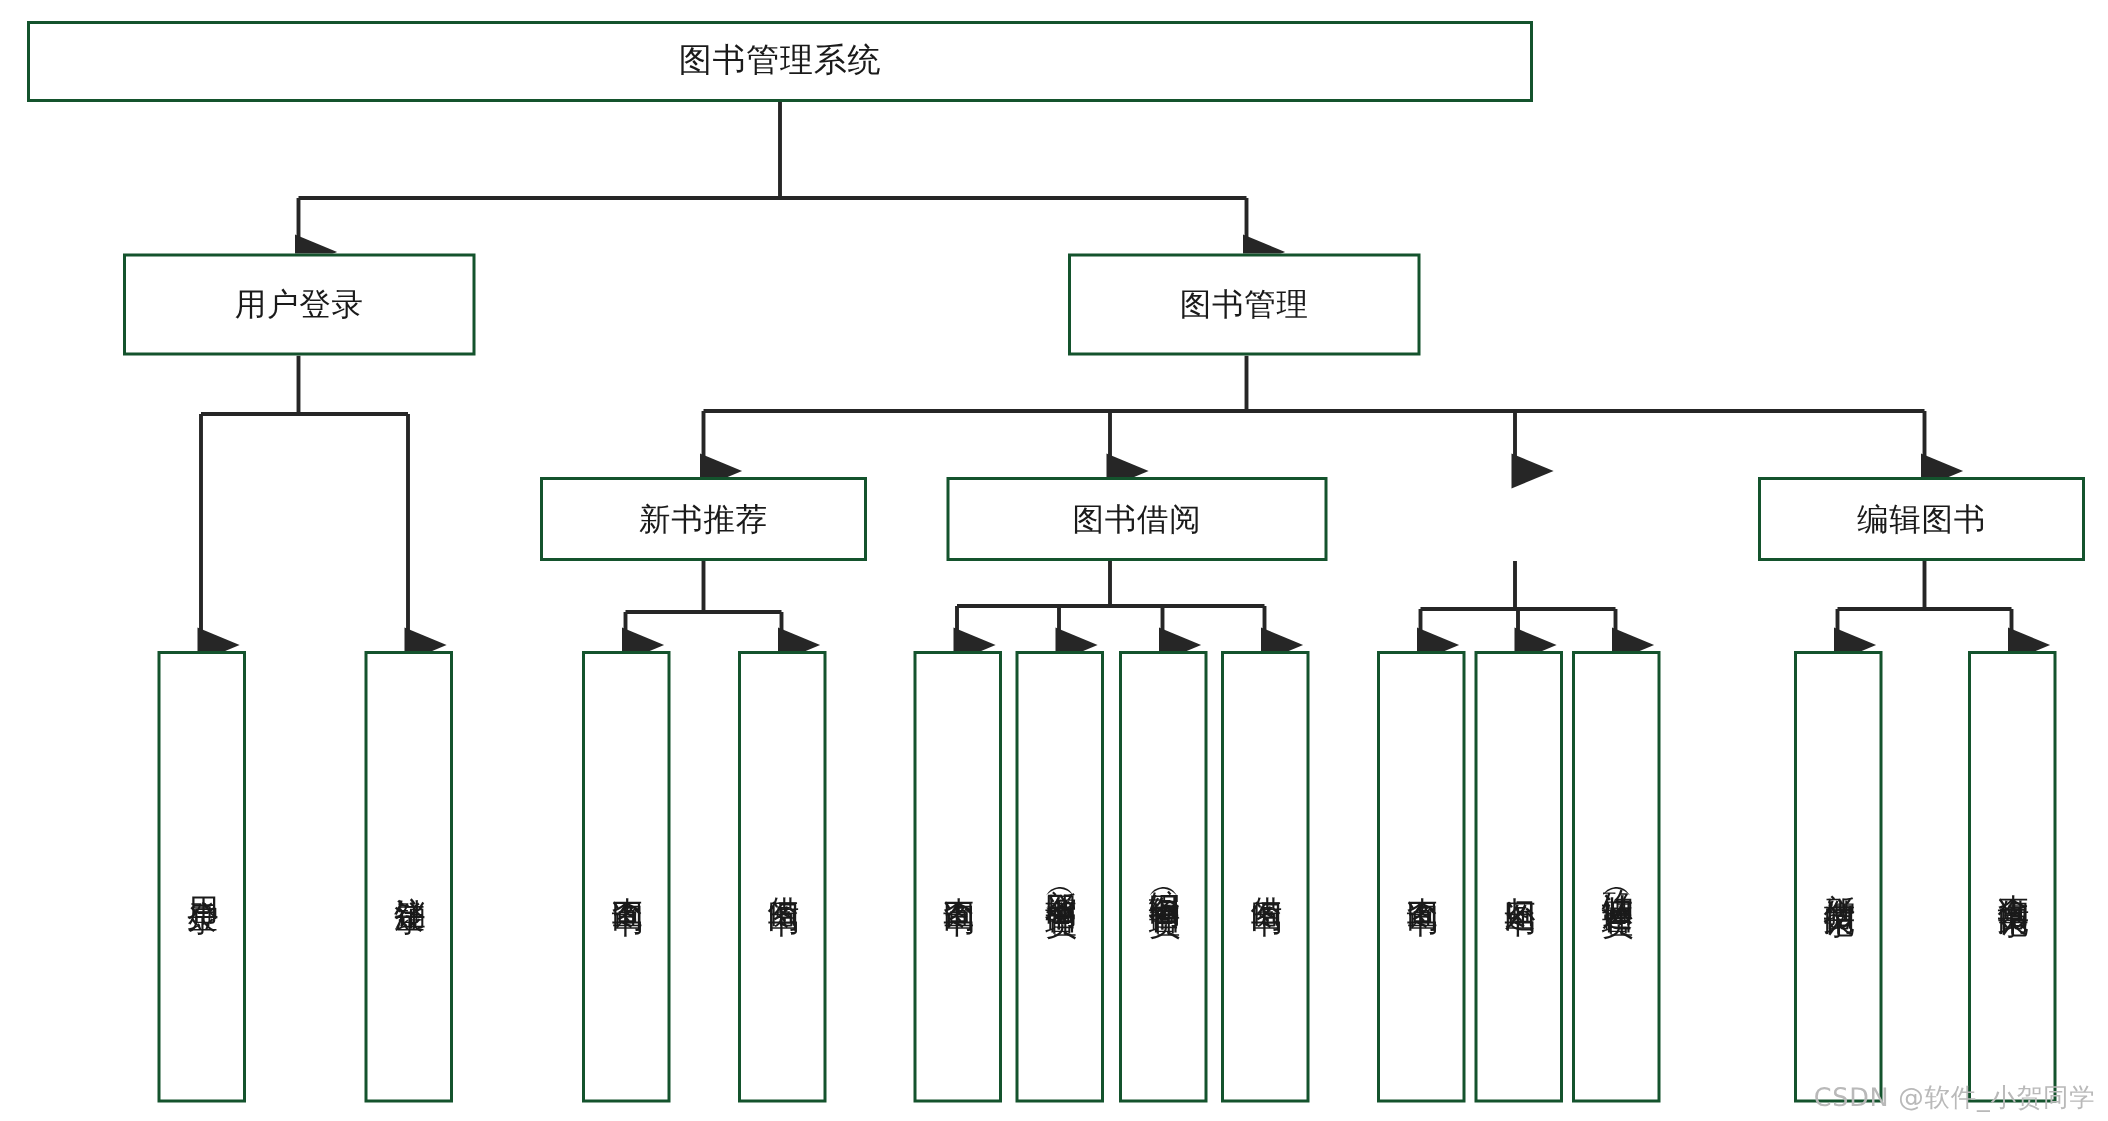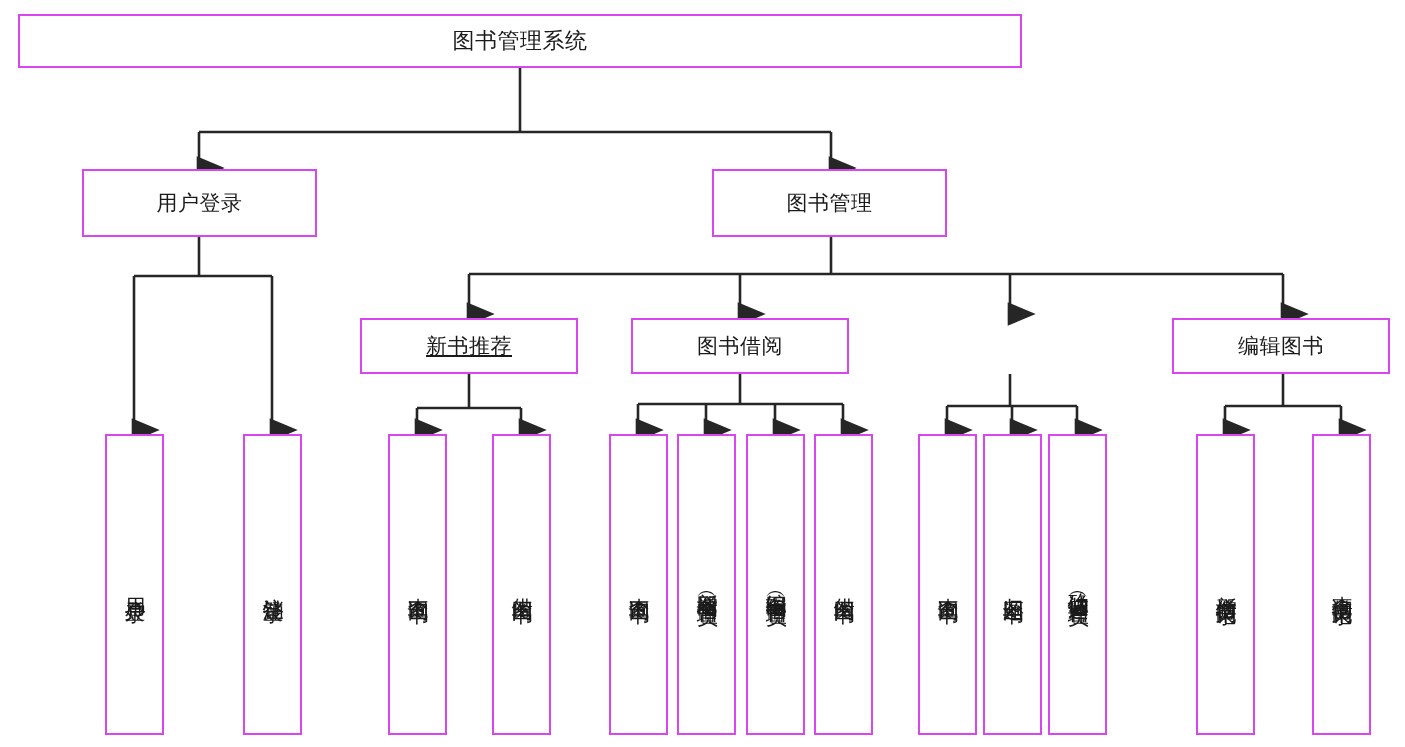--- a/index.html
+++ b/index.html
@@ -22,21 +22,21 @@
     position: absolute;
     left: 0;
     top: 0;
     width: 1405px;
     height: 747px;
     pointer-events: none;
   }
   .node {
     position: absolute;
     box-sizing: border-box;
-    border: 2px solid #d946ef;
+    border: 2px solid #14532d;
     background: #ffffff;
     display: flex;
     align-items: center;
     justify-content: center;
     color: #1a1a1a;
   }
   .node .label {
     display: block;
     text-align: center;
     line-height: 1.18;
@@ -133,24 +133,24 @@
     <span class="label">图书管理系统</span>
   </div>
 
   <div class="node horiz" style="left:82px; top:169px; width:235px; height:68px;">
     <span class="label">用户登录</span>
   </div>
   <div class="node horiz" style="left:712px; top:169px; width:235px; height:68px;">
     <span class="label">图书管理</span>
   </div>
 
-  <div class="node horiz" style="left:360px; top:318px; width:218px; height:56px;text-decoration:underline;">
+  <div class="node horiz" style="left:360px; top:318px; width:218px; height:56px;">
     <span class="label">新书推荐</span>
   </div>
-  <div class="node horiz" style="left:631px; top:318px; width:218px; height:56px;">
+  <div class="node horiz" style="left:631px; top:318px; width:254px; height:56px;">
     <span class="label">图书借阅</span>
   </div>
   <div class="node horiz" style="left:1172px; top:318px; width:218px; height:56px;">
     <span class="label">编辑图书</span>
   </div>
 
   <div class="node vert" style="left:105px; top:434px; width:59px; height:301px;">
     <span class="label">用户登录</span>
   </div>
   <div class="node vert" style="left:243px; top:434px; width:59px; height:301px;">
@@ -187,13 +187,14 @@
     <span class="label">确认归还（管理员）</span>
   </div>
 
   <div class="node vert" style="left:1196px; top:434px; width:59px; height:301px;">
     <span class="label">新增借阅记录</span>
   </div>
   <div class="node vert" style="left:1312px; top:434px; width:59px; height:301px;">
     <span class="label">查询借阅记录</span>
   </div>
 
+  <div class="watermark">CSDN @软件_小贺同学</div>
 </div>
 
 </body></html>

